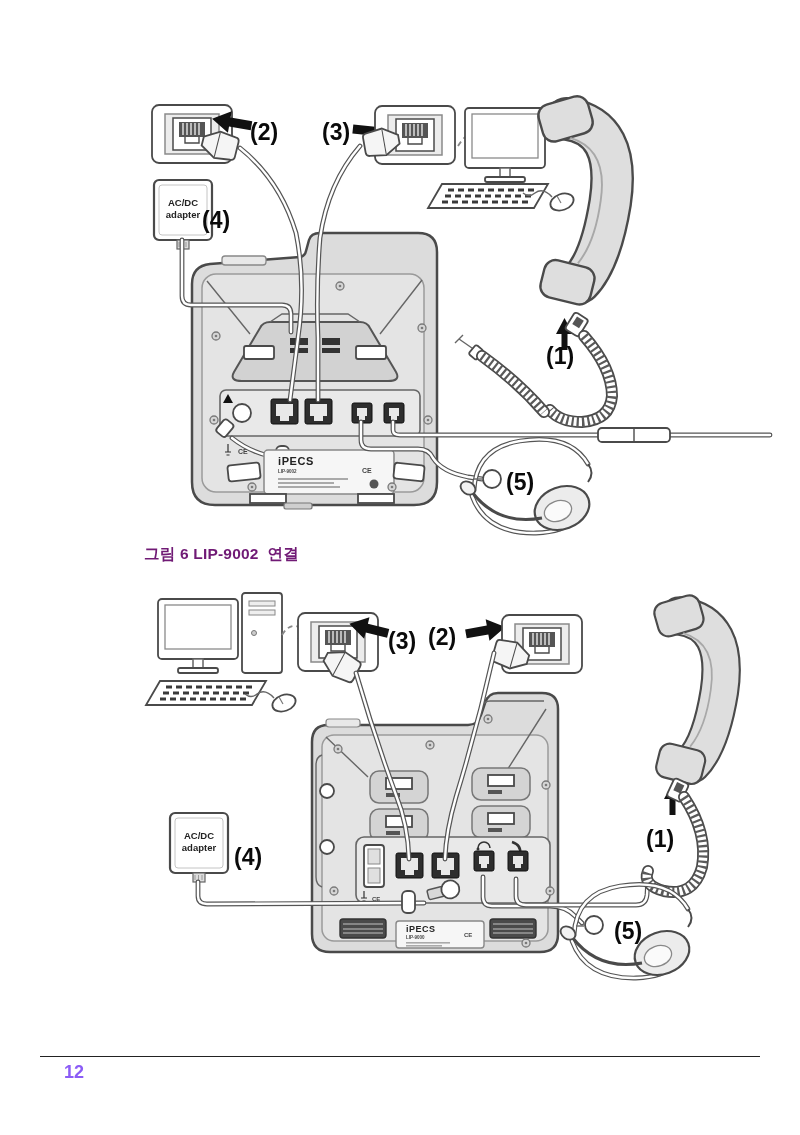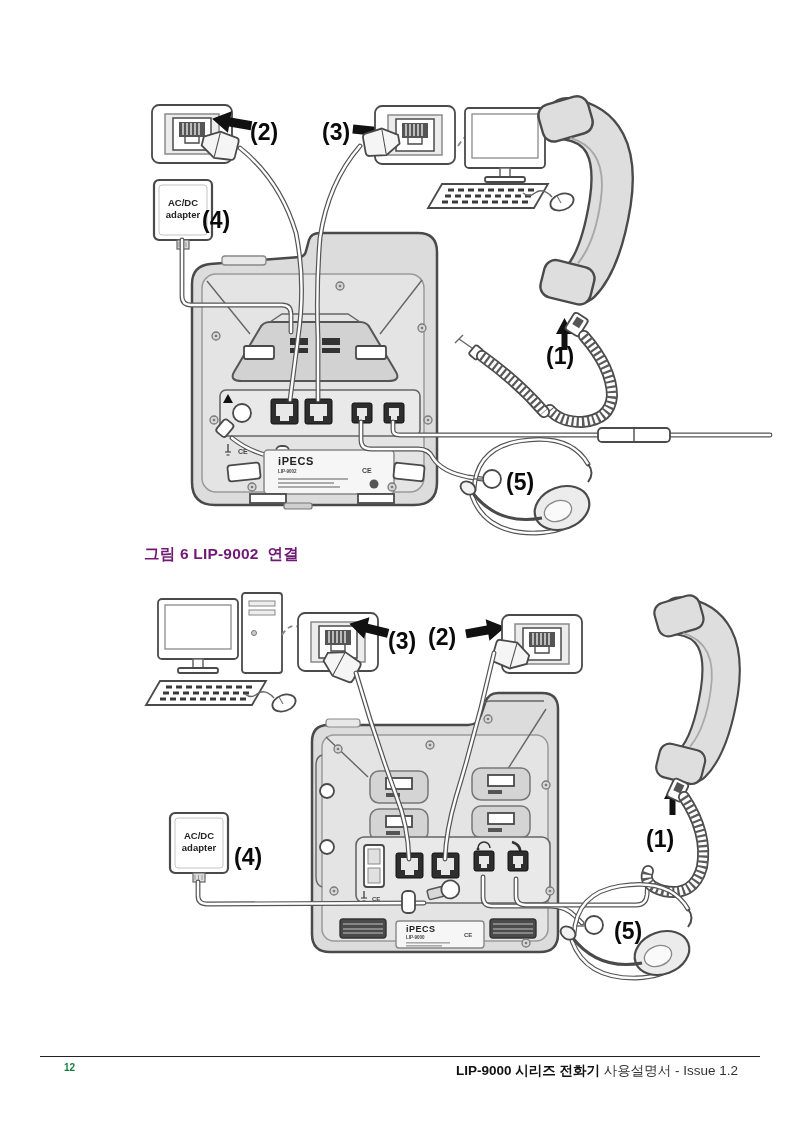--- a/index.html
+++ b/index.html
@@ -1,21 +1,21 @@
 <!DOCTYPE html>
 <html><head>
 <meta charset="utf-8">
 <style>
   html,body{margin:0;padding:0;background:#fff;}
   body{width:800px;height:1135px;position:relative;font-family:"Liberation Sans",sans-serif;overflow:hidden;}
   .page{position:absolute;inset:0;background:#fff;}
   .fig{position:absolute;}
   .caption{position:absolute;font-weight:bold;font-size:15.5px;color:#701a75;white-space:pre;letter-spacing:.2px;}
   .footer-line{position:absolute;left:40px;right:40px;top:1056px;border-top:1.7px solid #222;}
-  .footer-left{position:absolute;left:64px;top:1062px;font-size:10px;font-weight:bold;color:#15803d;}
+  .footer-left{position:absolute;left:64px;top:1062px;font-size:18px;font-weight:bold;color:#8b5cf6;}
   .footer-right{position:absolute;right:62px;top:1062px;font-size:13.5px;color:#111;white-space:pre;}
   .fr-b{font-weight:bold;}
   .fr-r{font-weight:normal;color:#333;}
   
   .body{fill:#dcdcdc;stroke:#4a4a4a;stroke-width:2.5;}
   .panel{fill:#e4e4e4;stroke:#9a9a9a;stroke-width:1.5;}
   .white{fill:#fff;stroke:#4a4a4a;stroke-width:1.8;}
   .slot{fill:#d4d4d4;stroke:#777;stroke-width:1.5;}
   .thin{fill:none;stroke:#666;stroke-width:1.4;}
   .dash{fill:none;stroke:#888;stroke-width:1.8;stroke-dasharray:5 4;}
@@ -414,15 +414,14 @@
   <text class="callout" x="258" y="64">(3)</text>
   <text class="callout" x="298" y="60">(2)</text>
   <text class="callout" x="104" y="280">(4)</text>
   <text class="callout" x="516" y="262">(1)</text>
   <text class="callout" x="484" y="354">(5)</text>
 </svg>
 
 
 <div class="footer-line"></div>
 <div class="footer-left">12</div>
-<div class="footer-right"><span class="fr-b">LIP-9000 시리즈 전화기</span><span class="fr-r"> 사용설명서 - Issue 1.2</span></div>
 
 </div>
 
 </body></html>

